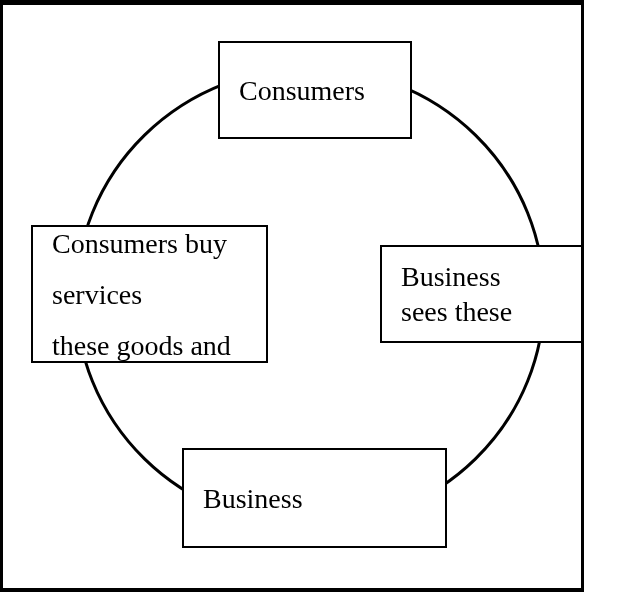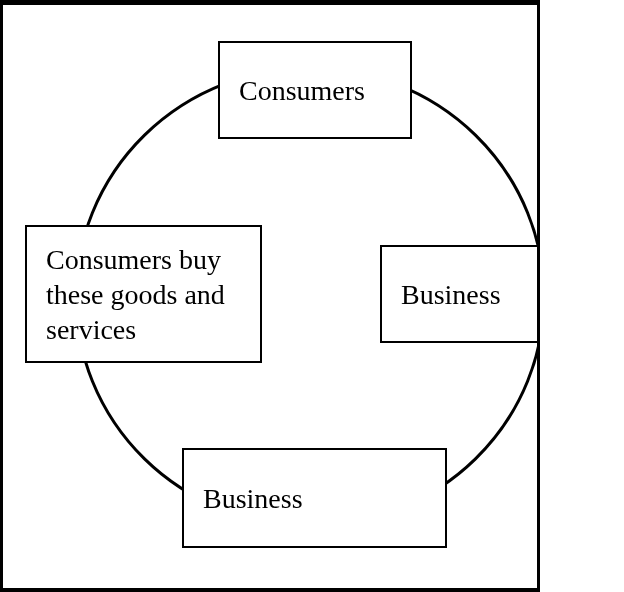--- a/index.html
+++ b/index.html
@@ -2,21 +2,21 @@
 <html><head>
 <meta charset="utf-8">
 <style>
   html, body {
     margin: 0;
     padding: 0;
     background: #ffffff;
   }
   .page {
     position: relative;
-    width: 540px;
+    width: 584px;
     height: 592px;
     background: #ffffff;
     overflow: hidden;
     font-family: "Liberation Serif", "DejaVu Serif", serif;
   }
   .frame {
     position: absolute;
     inset: 0;
     border-top: 5px solid #000;
     border-left: 3px solid #000;
@@ -46,46 +46,47 @@
     line-height: 35px;
     color: #000000;
   }
   .node span {
     display: block;
     white-space: nowrap;
   }
   .node-top    { left: 218px; top: 41px;  width: 194px; height: 98px; }
   .node-right  { left: 380px; top: 245px; width: 208px; height: 98px; }
   .node-bottom { left: 182px; top: 448px; width: 265px; height: 100px; }
-  .node-left   { left: 25px;  top: 225px; width: 237px; height: 138px; }
+  .node-left   { left: 31px;  top: 225px; width: 237px; height: 138px; gap: 16px; }
 </style>
 </head>
 <body>
 
 <div class="page">
 
   <svg class="cycle-svg" width="624" height="592" viewBox="0 0 624 592" aria-hidden="true">
     <ellipse cx="310" cy="297" rx="234" ry="229" fill="none" stroke="#000000" stroke-width="3"></ellipse>
   </svg>
 
   <div class="node node-top">
     <span>Consumers</span>
     <span></span>
   </div>
 
   <div class="node node-right">
     <span>Business</span>
+    <span>sees these</span>
     <span></span>
   </div>
 
   <div class="node node-bottom">
     <span>Business</span>
     <span></span>
   </div>
 
   <div class="node node-left">
     <span>Consumers buy</span>
+    <span>services</span>
     <span>these goods and</span>
-    <span>services</span>
   </div>
 
   <div class="frame"></div>
 </div>
 
 </body></html>

